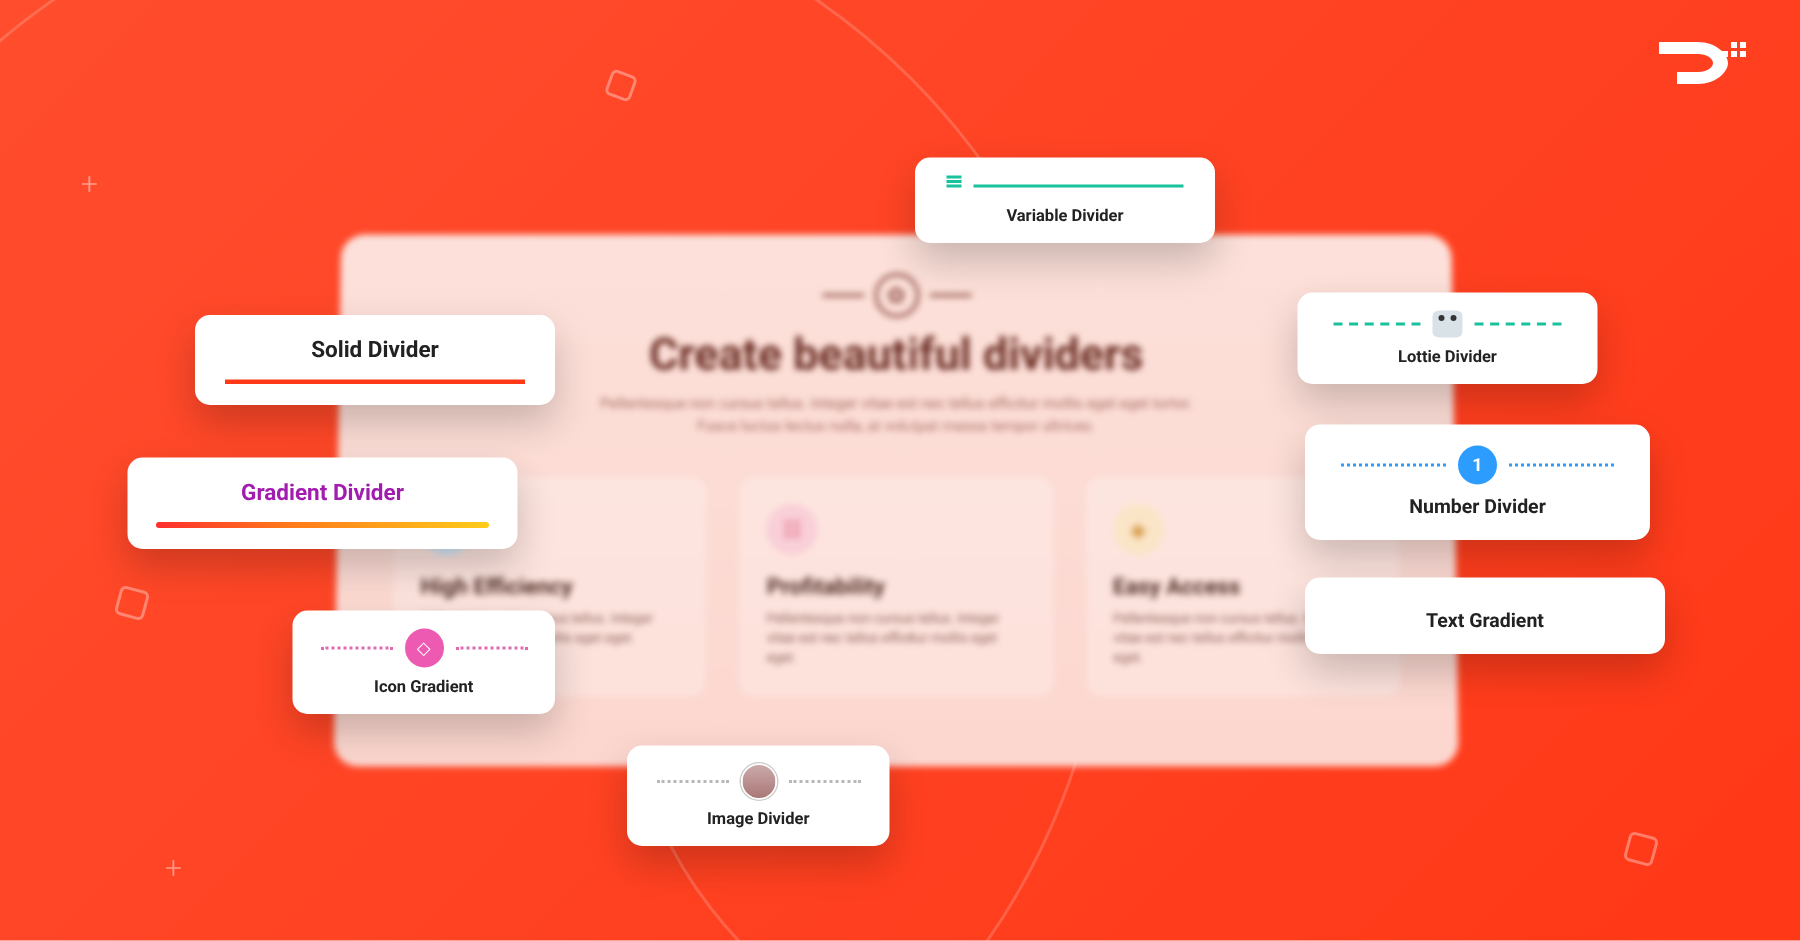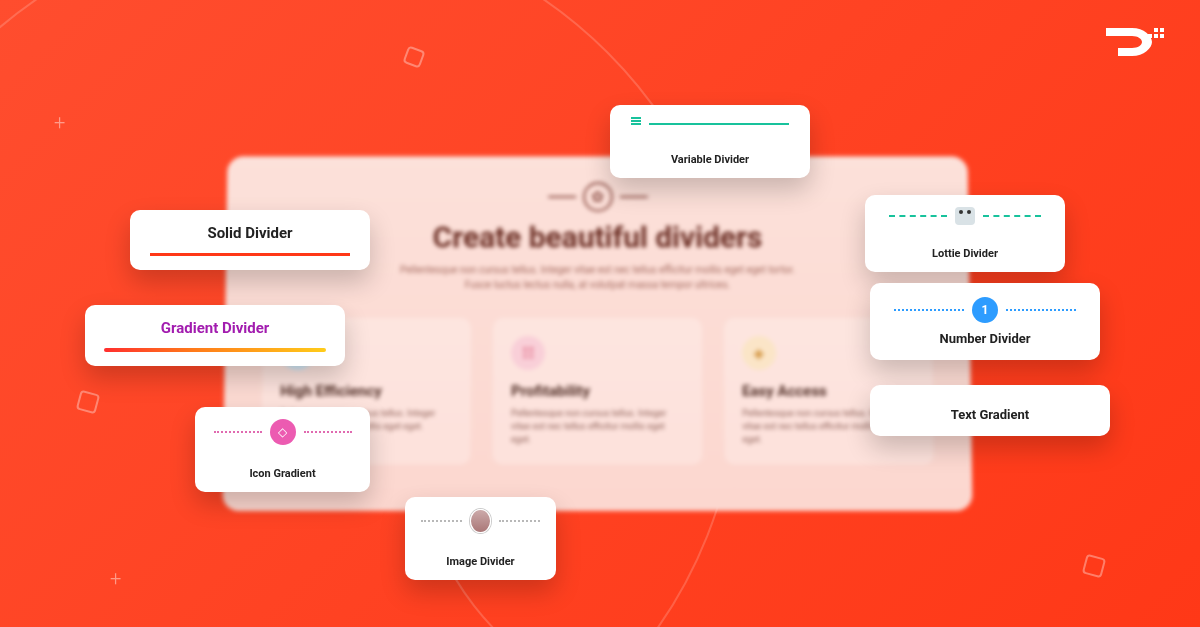--- a/index.html
+++ b/index.html
@@ -33,39 +33,39 @@
   .card.c2 .badge { background:#f9cfd8; color:#d84a6a; }
   .card.c3 .badge { background:#fbe5c7; color:#cd8a2e; }
   .card-title { font-size:15px; font-weight:700; color:#512f27; margin-bottom:7px; }
   .card-text { font-size:9px; color:#8a5d54; line-height:1.45; }
 
   .chip {
     position:absolute; background:#fff; border-radius:10px;
     box-shadow:0 12px 26px rgba(0,0,0,.20); padding:14px 20px;
     display:flex; flex-direction:column; align-items:center;
   }
-  .chip .label { font-size:12.5px; font-weight:700; color:#222; margin-top:22px; }
+  .chip .label { font-size:12.5px; font-weight:700; color:#222; margin-top:6px; }
   .chip .row { display:flex; align-items:center; width:100%; justify-content:center; }
 
   .c-solid { left:130px; top:210px; width:240px; }
   .c-solid .row { height:3px; background:#ff3817; width:200px; margin-top:3px; }
   .c-solid .label-top { font-size:15px; font-weight:700; color:#222; margin-bottom:8px; }
 
   .c-gradient { left:85px; top:305px; width:260px; }
   .c-gradient .row { height:4px; width:222px; margin-top:3px;
     background:linear-gradient(90deg,#ff2e2e 0%,#ff7a1a 40%,#ffcc1a 100%); border-radius:2px; }
   .c-gradient .label-top { font-size:15px; font-weight:700; color:#a21caf; margin-bottom:8px; }
 
   .c-icon { left:195px; top:407px; width:175px; padding:12px 16px; }
   .c-icon .row { gap:8px; }
   .c-icon .dots { border-top:2px dotted #e06ab0; width:48px; }
   .c-icon .cir { width:26px; height:26px; border-radius:50%; background:#ec5bb1; display:flex; align-items:center; justify-content:center; color:#fff; font-size:12px; }
   .c-icon .label { font-size:11px; }
 
-  .c-image { left:405px; top:497px; width:151px; padding:12px 16px;align-items:center; }
+  .c-image { left:418px; top:497px; width:175px; padding:12px 16px;align-items:center; }
   .c-image .row { gap:8px; }
   .c-image .dots { border-top:2px dotted #b8b8b8; width:48px; }
   .c-image .avatar { width:24px; height:24px; border-radius:50%; background:linear-gradient(#caa,#a77); border:1px solid #fff; box-shadow:0 0 0 1px #ccc; }
   .c-image .label { font-size:11px; }
 
   .c-variable { left:610px; top:105px; width:200px; padding:12px 18px; }
   .c-variable .row { gap:8px; }
   .c-variable .seg1 { width:10px; height:14px; display:flex; flex-direction:column; gap:1px; }
   .c-variable .seg1 div { height:2px; background:#18c29c; }
   .c-variable .line { height:2.5px; background:#18c29c; width:140px; }

